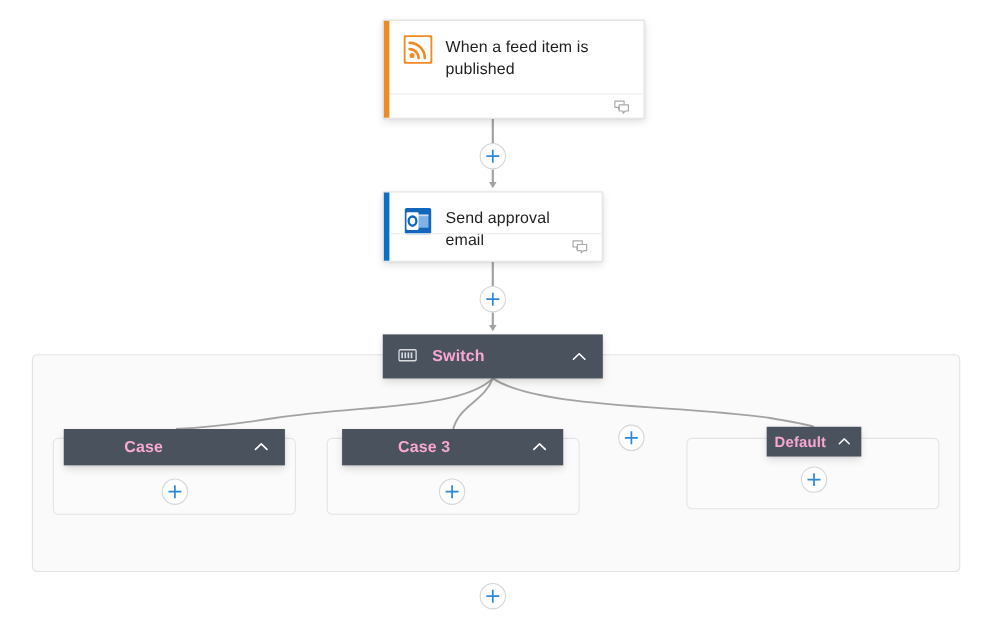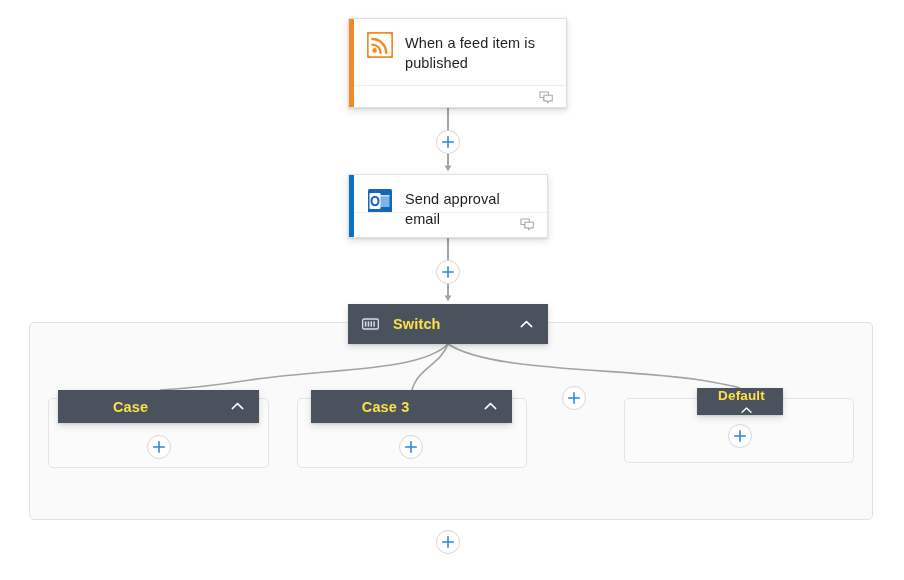--- a/index.html
+++ b/index.html
@@ -119,40 +119,39 @@
   .dark-header .sw-icon {
     width: 17px;
     height: 17px;
     margin-right: 14px;
     flex: 0 0 auto;
   }
   .dark-header .hdr-label {
     font-size: 14.5px;
     font-weight: 600;
     letter-spacing: 0.15px;
-    color: #fde047;
+    color: #f9a8d4;
     white-space: nowrap;
   }
   .dark-header .chevron {
     margin-left: auto;
     width: 15px;
     height: 15px;
     flex: 0 0 auto;
   }
   .dark-header.case-header {
     justify-content: center;
     padding: 0 14px;
   }
   .dark-header.case-header .hdr-label {
     margin: 0 auto;
   }
   .dark-header.default-header {
     padding: 0 9px 0 12px;
-    justify-content: flex-start;
-    flex-direction: column;
+    justify-content: flex-end;
   }
   .dark-header.default-header .chevron {
     margin-left: 12px;
   }
 
   
   .plus-btn {
     position: absolute;
     width: 24px;
     height: 24px;
@@ -190,21 +189,21 @@
 
     <path d="M 448 344 C 420 372 330 368 250 380 C 205 387 178 389 160 390" fill="none" stroke="#a3a3a3" stroke-width="1.7"></path>
 
     <path d="M 448 344 C 440 365 418 368 412 390" fill="none" stroke="#a3a3a3" stroke-width="1.7"></path>
 
     <path d="M 448 344 C 490 372 620 368 700 380 C 724 384 734 386 740 388" fill="none" stroke="#a3a3a3" stroke-width="1.7"></path>
   </svg>
 
   <div class="scope-container" style="left:29px; top:322px; width:844px; height:198px;"></div>
 
-  <div class="action-card" style="left:348px; top:18px; width:219px; height:90px;">
+  <div class="action-card" style="left:348px; top:18px; width:238px; height:90px;">
     <div class="accent" style="background:#f08a24;"></div>
     <div class="card-main">
       <span class="card-icon">
         <svg viewBox="0 0 26 26" width="26" height="26">
           <rect x="0.5" y="0.5" width="25" height="25" rx="2.5" fill="#ffffff" stroke="#f08a24" stroke-width="2.4"></rect>
           <circle cx="7.6" cy="18.4" r="2.3" fill="#f08a24"></circle>
           <path d="M5.4,12.6 a8.2,8.2 0 0 1 8.2,8.2" fill="none" stroke="#f08a24" stroke-width="2.4" stroke-linecap="round"></path>
           <path d="M5.4,7.0 a13.8,13.8 0 0 1 13.8,13.8" fill="none" stroke="#f08a24" stroke-width="2.4" stroke-linecap="round"></path>
         </svg>
       </span>

